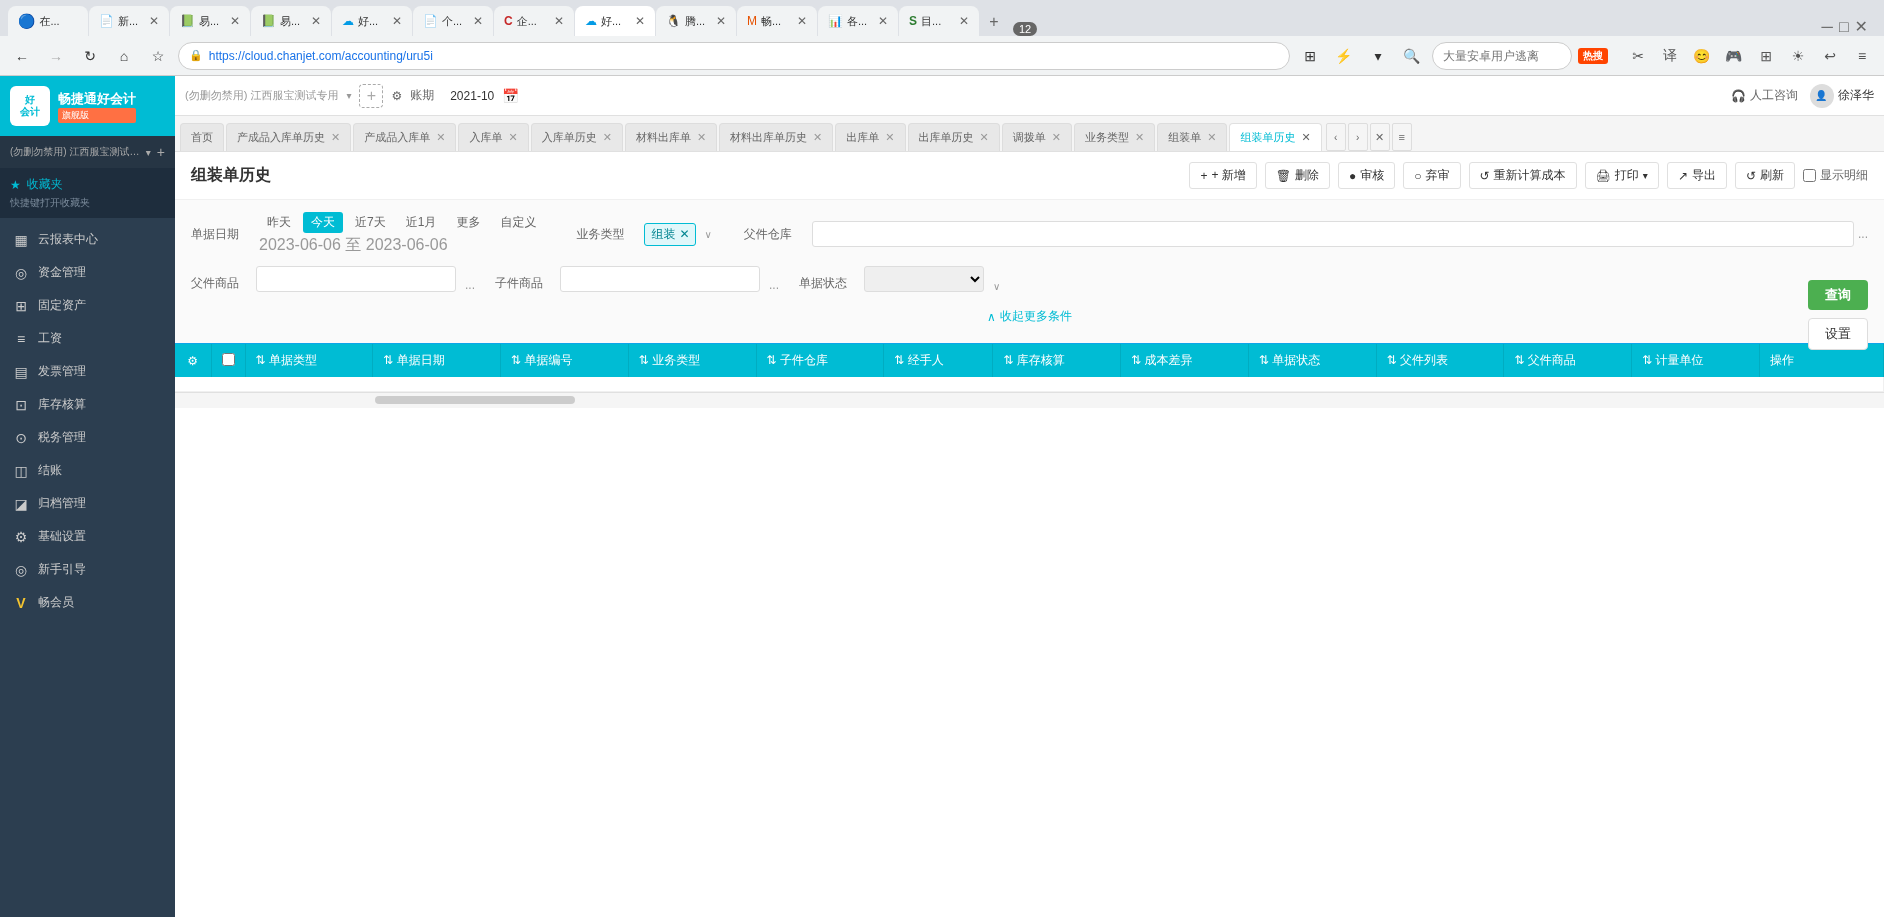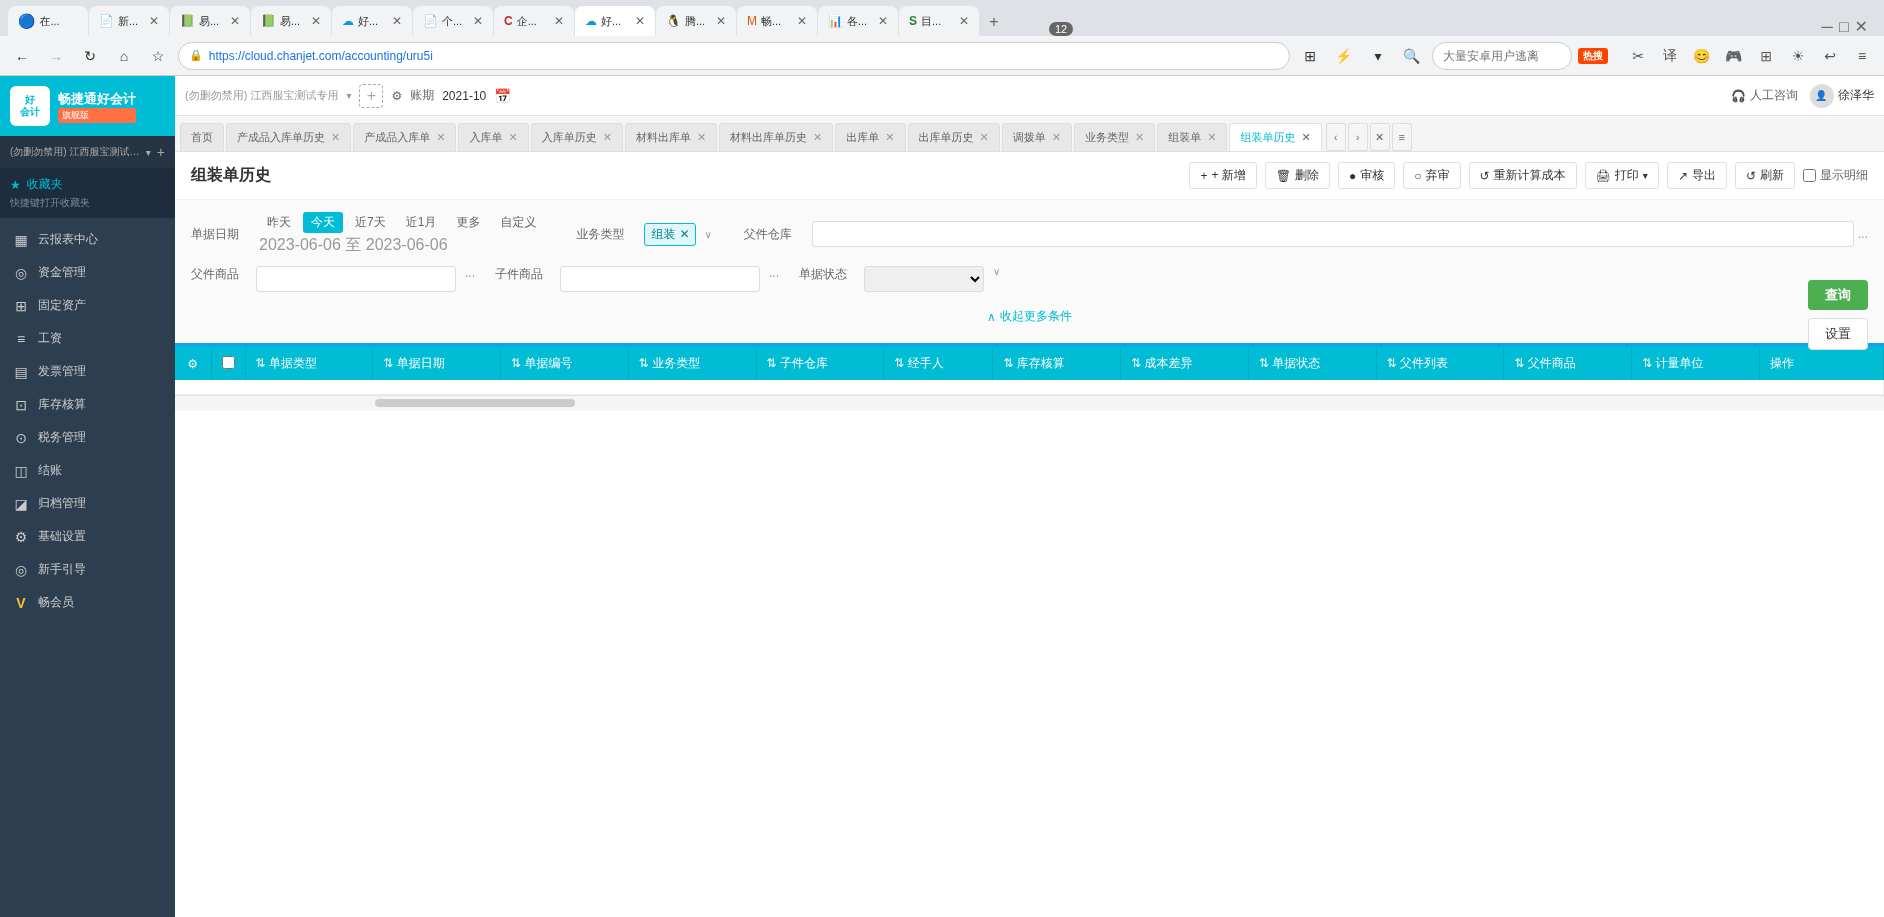--- a/index.html
+++ b/index.html
@@ -63,34 +63,34 @@
     .app-tab.active .tab-close-x { color: #666; }
 
     
     .app-content { flex: 1; background: #fff; overflow: auto; }
     .page-header { display: flex; align-items: center; justify-content: space-between; padding: 10px 16px; border-bottom: 1px solid #f0f0f0; }
     .page-title { font-size: 16px; font-weight: bold; color: #333; }
     .page-actions { display: flex; align-items: center; gap: 8px; }
     .action-btn { display: flex; align-items: center; gap: 4px; padding: 4px 10px; border: 1px solid #e0e0e0; border-radius: 3px; background: #fff; color: #333; font-size: 12px; cursor: pointer; }
 
     
-    .filter-area { padding: 12px 16px; background: #fafafa; border-bottom: 4px solid #0ea5e9; }
+    .filter-area { padding: 12px 16px; background: #fafafa; border-bottom: 1px solid #0ea5e9; }
     .filter-row { display: flex; align-items: center; gap: 12px; margin-bottom: 10px; }
     .filter-label { color: #666; font-size: 12px; min-width: 56px; }
     .filter-date-tabs { display: flex; align-items: center; gap: 4px; }
     .filter-date-tab { padding: 2px 8px; font-size: 12px; color: #666; cursor: pointer; border-radius: 3px; }
     .filter-date-tab.active { background: #00bcd4; color: white; border-radius: 3px; }
     .filter-date-range { color: #999; font-size: 16px; margin-top: 2px; }
     .filter-type-select { display: flex; align-items: center; gap: 8px; }
     .filter-tag { display: inline-flex; align-items: center; gap: 4px; background: #e0f7fa; border: 1px solid #00bcd4; border-radius: 3px; padding: 2px 6px; font-size: 12px; color: #00838f; }
     .filter-tag-close { cursor: pointer; color: #00838f; }
     .filter-select { height: 26px; border: 1px solid #ddd; border-radius: 3px; padding: 0 6px; font-size: 12px; min-width: 120px; }
     .filter-input { height: 26px; border: 1px solid #ddd; border-radius: 3px; padding: 0 6px; font-size: 12px; min-width: 200px; }
     .filter-row-2 { display: flex; align-items: center; gap: 20px; }
-    .filter-field { display: flex; align-items: flex-start; gap: 9px; }
+    .filter-field { display: flex; align-items: flex-end; gap: 9px; }
     .filter-field-input { height: 26px; border: 1px solid #ddd; border-radius: 3px; padding: 0 6px; font-size: 12px; min-width: 200px; }
     .filter-collapse { display: flex; align-items: center; justify-content: center; padding: 6px; color: #00bcd4; font-size: 12px; cursor: pointer; gap: 4px; }
 
     
     .table-container { padding: 0 0; }
     .data-table { width: 100%; border-collapse: collapse; }
     .data-table th { background: #00bcd4; color: white; padding: 8px 10px; font-size: 12px; font-weight: normal; text-align: left; border-right: 1px solid #00acc1; white-space: nowrap; cursor: pointer; }
     .data-table th:first-child { width: 36px; text-align: center; }
     .data-table th:nth-child(2) { width: 32px; }
     .data-table td { padding: 7px 10px; font-size: 12px; color: #333; border-bottom: 1px solid #f0f0f0; border-right: 1px solid #f0f0f0; white-space: nowrap; }
@@ -171,21 +171,21 @@
       <span>各...</span>
       <span class="tab-close">✕</span>
     </div>
     <div class="browser-tab">
       <span style="color:#2e7d32;font-size:12px;font-weight:bold;">S</span>
       <span>目...</span>
       <span class="tab-close">✕</span>
     </div>
     <button class="browser-tab-new">+</button>
     <div style="margin-left:4px;display:flex;align-items:center;gap:4px;color:#666;font-size:12px;">
-      <span style="background:#666;color:white;border-radius:10px;padding:1px 6px;font-size:11px;margin-left:36px;">12</span>
+      <span style="background:#666;color:white;border-radius:10px;padding:1px 6px;font-size:11px;">12</span>
     </div>
     <div style="margin-left:auto;display:flex;align-items:center;gap:6px;padding-right:8px;">
       <span style="cursor:pointer;font-size:16px;color:#666;">─</span>
       <span style="cursor:pointer;font-size:16px;color:#666;">□</span>
       <span style="cursor:pointer;font-size:16px;color:#666;">✕</span>
     </div>
   </div>
 
   <div class="browser-toolbar">
     <button class="browser-nav-btn">←</button>
@@ -298,21 +298,21 @@
   </div>
 
   <div class="app-main">
 
     <div class="app-header">
       <span style="font-size:11px;color:#999;">(勿删勿禁用) 江西服宝测试专用</span>
       <span class="dropdown-arrow">▾</span>
       <div class="header-add-btn">+</div>
       <span class="header-settings-btn">⚙</span>
       <span style="color:#666;font-size:12px;">账期</span>
-      <span style="color:#333;font-size:12px;">2021-10</span>
+      <span style="color:#333;font-size:12px;margin-left:8px;">2021-10</span>
       <span style="cursor:pointer;font-size:14px;">📅</span>
 
       <div class="header-right">
         <div class="header-service">
           <span>🎧</span>
           <span>人工咨询</span>
         </div>
         <div class="header-user">
           <div class="header-user-avatar">
             <span>👤</span>

